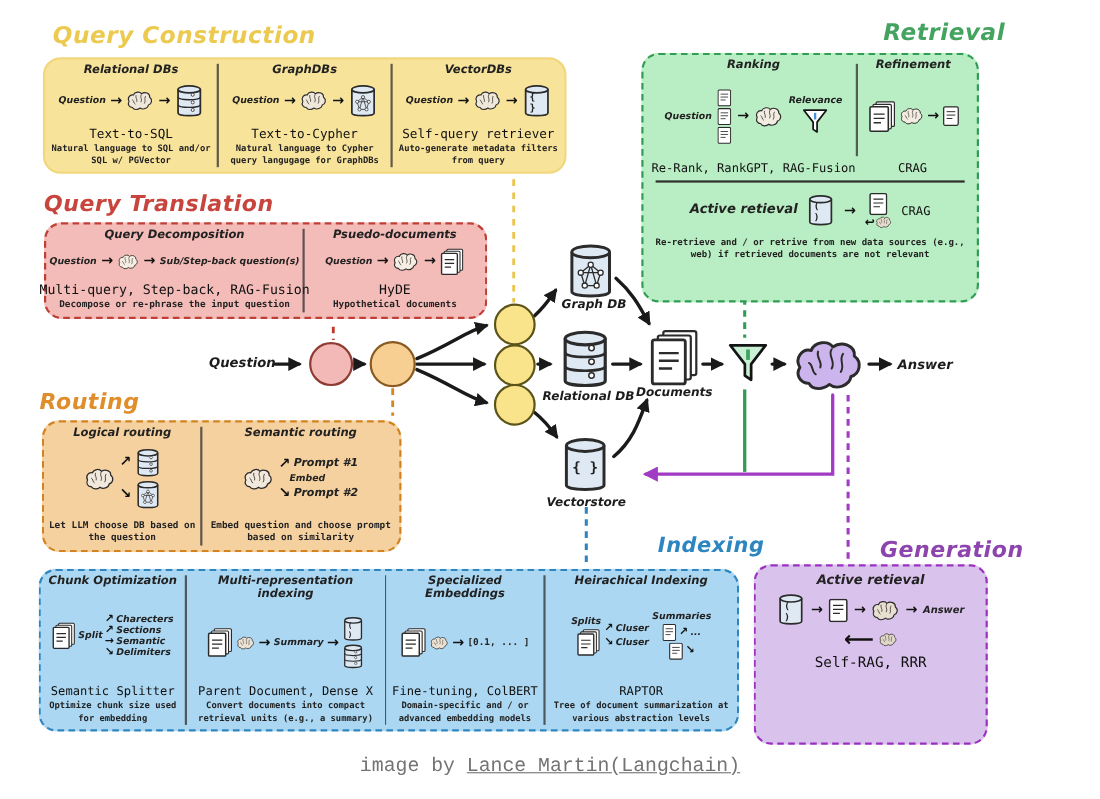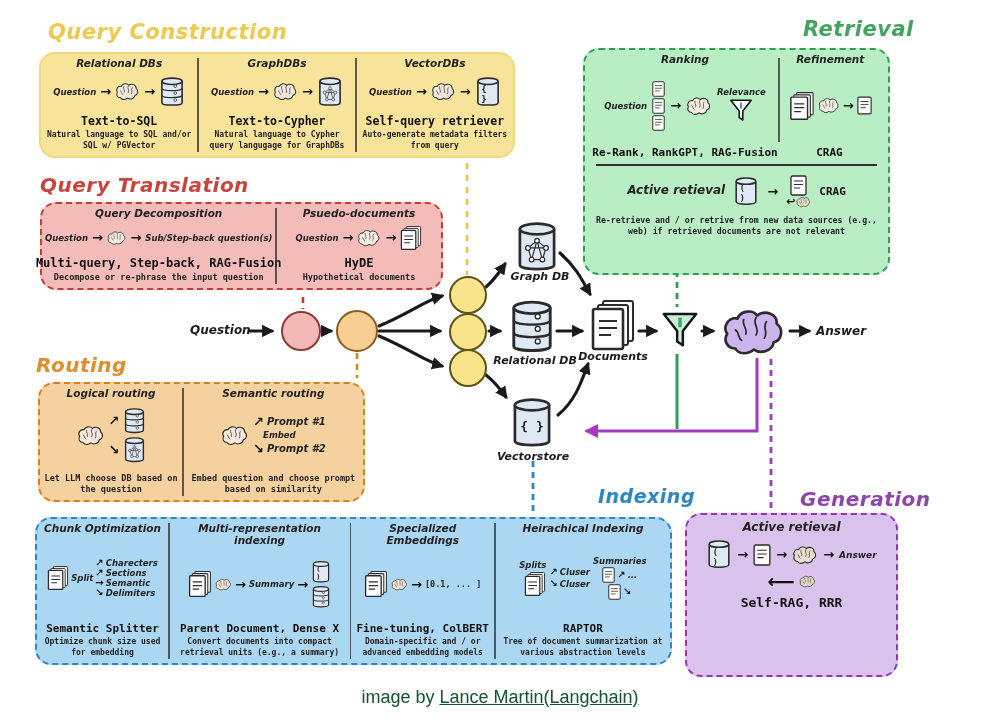--- a/index.html
+++ b/index.html
@@ -13,21 +13,21 @@
   .box { position:absolute; border-radius:16px; z-index:2; }
   .cols { display:flex; height:100%; width:100%; }
   .col  { display:flex; flex-direction:column; align-items:center;
           padding:4px 3px 5px; min-width:0; }
   .vsep { width:1.6px; background:rgba(45,45,45,.75); margin:4px 0; }
 
   .col-header { font-size:10.5px; font-style:italic; font-weight:bold; color:#222;
                 text-align:center; line-height:1.1; }
   .ill  { flex:1; display:flex; align-items:center; justify-content:center;
           gap:4px; width:100%; min-height:0; }
-  .name { font-family:"DejaVu Sans Mono", monospace; font-weight:bold;
+  .name { font-family:"DejaVu Sans Mono", monospace; font-weight:normal;
           font-size:11.5px; color:#101010; text-align:center; white-space:nowrap; }
   .desc { font-family:"DejaVu Sans Mono", monospace; font-weight:bold;
           font-size:8px; color:#222; text-align:center; line-height:1.3; margin-top:2px; }
   .tiny { font-size:8.5px; font-style:italic; font-weight:bold; color:#222; white-space:nowrap; }
   .arr  { font-weight:bold; color:#111; font-size:13px; line-height:1; }
 
   .cyl  { position:relative; display:inline-flex; align-items:center; justify-content:center; }
   .cyl .glyph { position:absolute; left:50%; top:56%; transform:translate(-50%,-50%);
                 font-family:"DejaVu Sans Mono", monospace; font-weight:bold; color:#222; }
 
@@ -35,21 +35,21 @@
   .flow-label { position:absolute; font-style:italic; font-weight:bold; color:#1c1c1c;
                 font-size:12px; z-index:2; white-space:nowrap; text-align:center; }
   .icon-abs { position:absolute; z-index:2; }
 
   .vcol { display:flex; flex-direction:column; align-items:flex-start; gap:1px; }
   .row  { display:flex; align-items:center; gap:3px; }
 
   #overlay { position:absolute; left:0; top:0; z-index:1; }
 
   #footer { position:absolute; left:0; right:0; top:687px; text-align:center;
-            font-family:Liberation Sans, sans-serif; font-size:18px; color:#14532d; z-index:3; }
+            font-family:Liberation Mono, monospace; font-size:18px; color:#737373; z-index:3; }
   #footer .link { text-decoration:underline; cursor:pointer; }
 </style>
 </head>
 <body>
 
 <div id="canvas">
 
   <svg width="0" height="0" style="position:absolute">
     <defs>
       <symbol id="sym-brain" viewBox="0 0 64 48">

